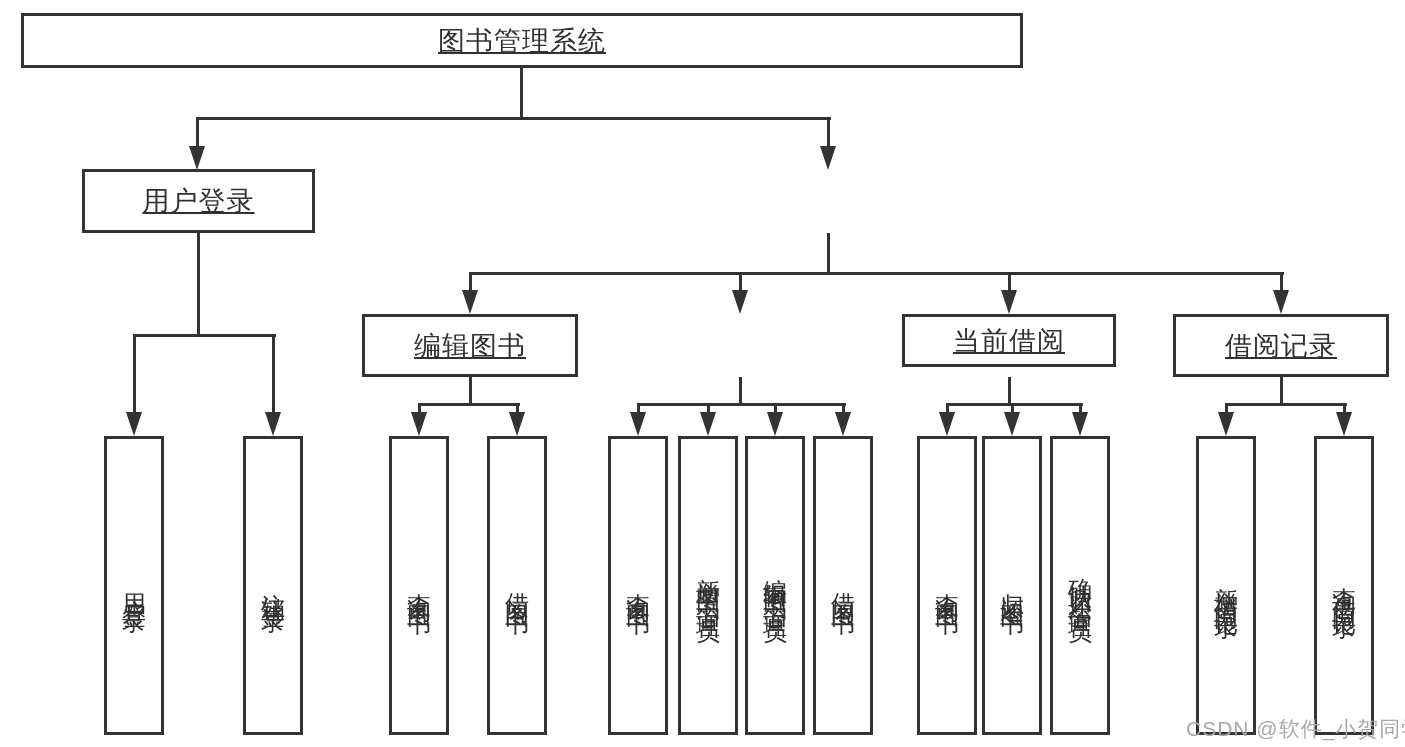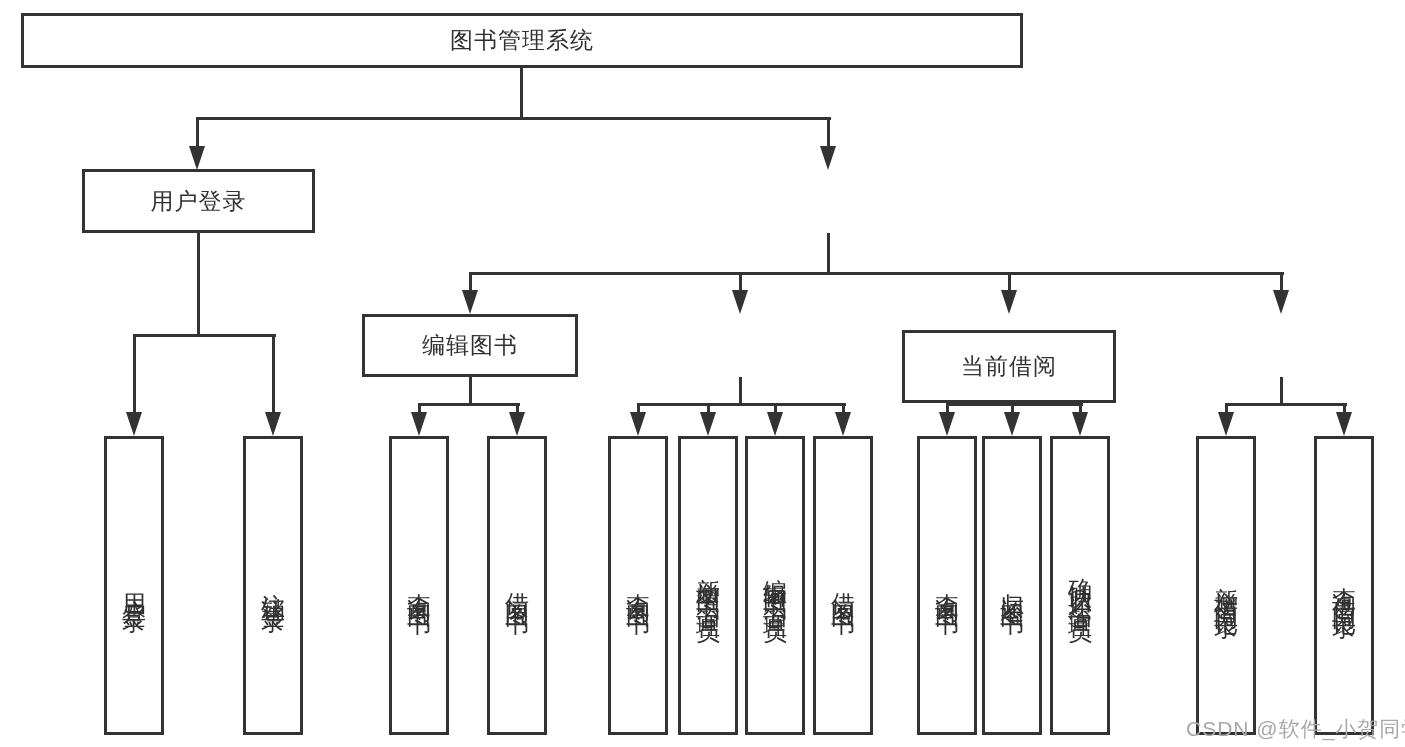--- a/index.html
+++ b/index.html
@@ -19,21 +19,21 @@
   }
   
   .box{
     position:absolute;
     background:#ffffff;
     border:3px solid var(--line);
     display:flex; align-items:center; justify-content:center;
     color:var(--text);
     z-index:2;
   }
-  .box.h span{ font-size:23px; letter-spacing:1px; white-space:nowrap; }
+  .box.h span{ font-size:27px; letter-spacing:1px; white-space:nowrap;text-decoration:underline; }
   .box.v span{
     writing-mode:vertical-rl;
     font-size:24px;
     letter-spacing:6px;
     line-height:1;
     white-space:nowrap;
   }
   
   .vline{ position:absolute; width:3px; background:var(--line); z-index:1; }
   .hline{ position:absolute; height:3px; background:var(--line); z-index:1; }
@@ -121,22 +121,25 @@
     <span>图书管理系统</span>
   </div>
 
   <div class="box h" style="left:82px;top:169px;width:233px;height:64px">
     <span>用户登录</span>
   </div>
 
   <div class="box h" style="left:362px;top:314px;width:216px;height:63px">
     <span>编辑图书</span>
   </div>
-  <div class="box h" style="left:902px;top:330px;width:214px;height:73px">
+  <div class="box h" style="left:902px;top:314px;width:214px;height:53px">
     <span>当前借阅</span>
+  </div>
+  <div class="box h" style="left:1173px;top:314px;width:216px;height:63px">
+    <span>借阅记录</span>
   </div>
 
   <div class="box v" style="left:104px;top:436px;width:60px;height:299px">
     <span>用户登录</span>
   </div>
   <div class="box v" style="left:243px;top:436px;width:60px;height:299px">
     <span>注销登录</span>
   </div>
 
   <div class="box v" style="left:389px;top:436px;width:60px;height:299px">

